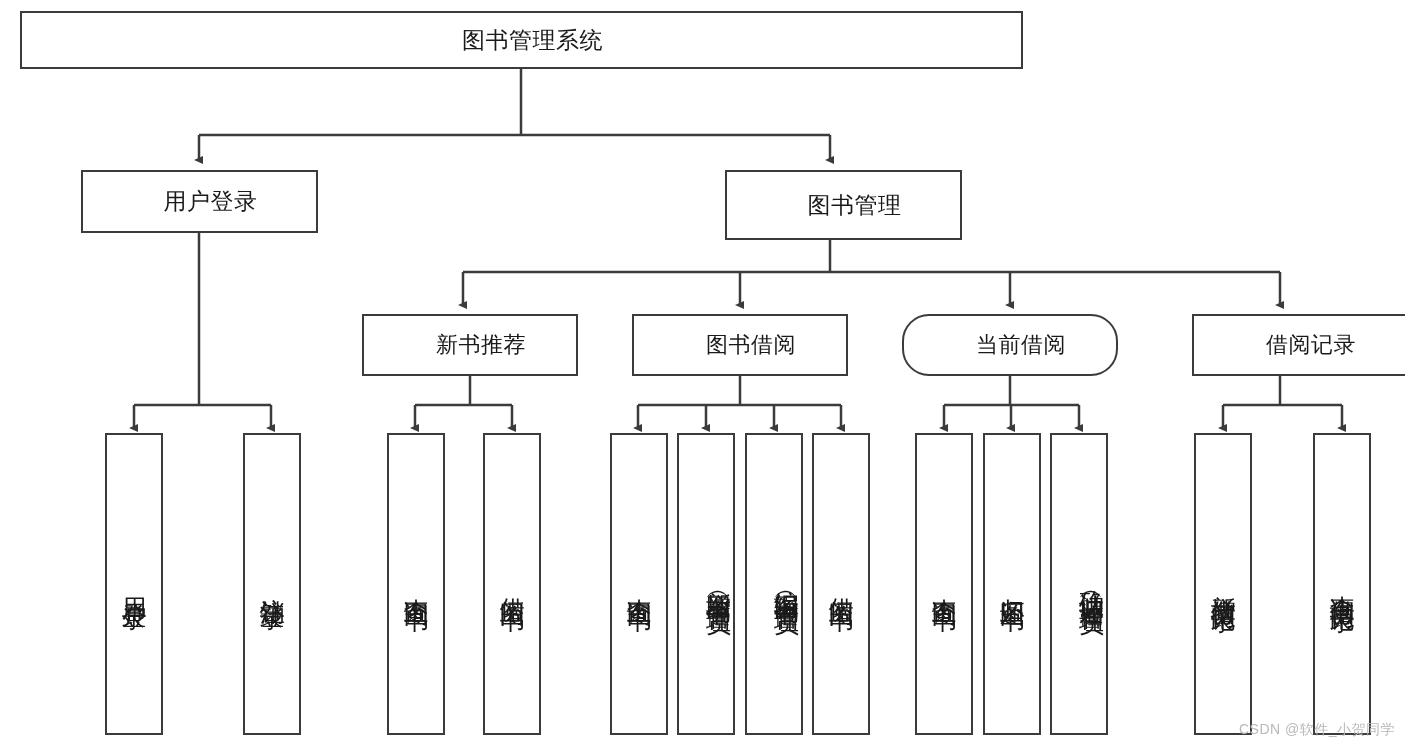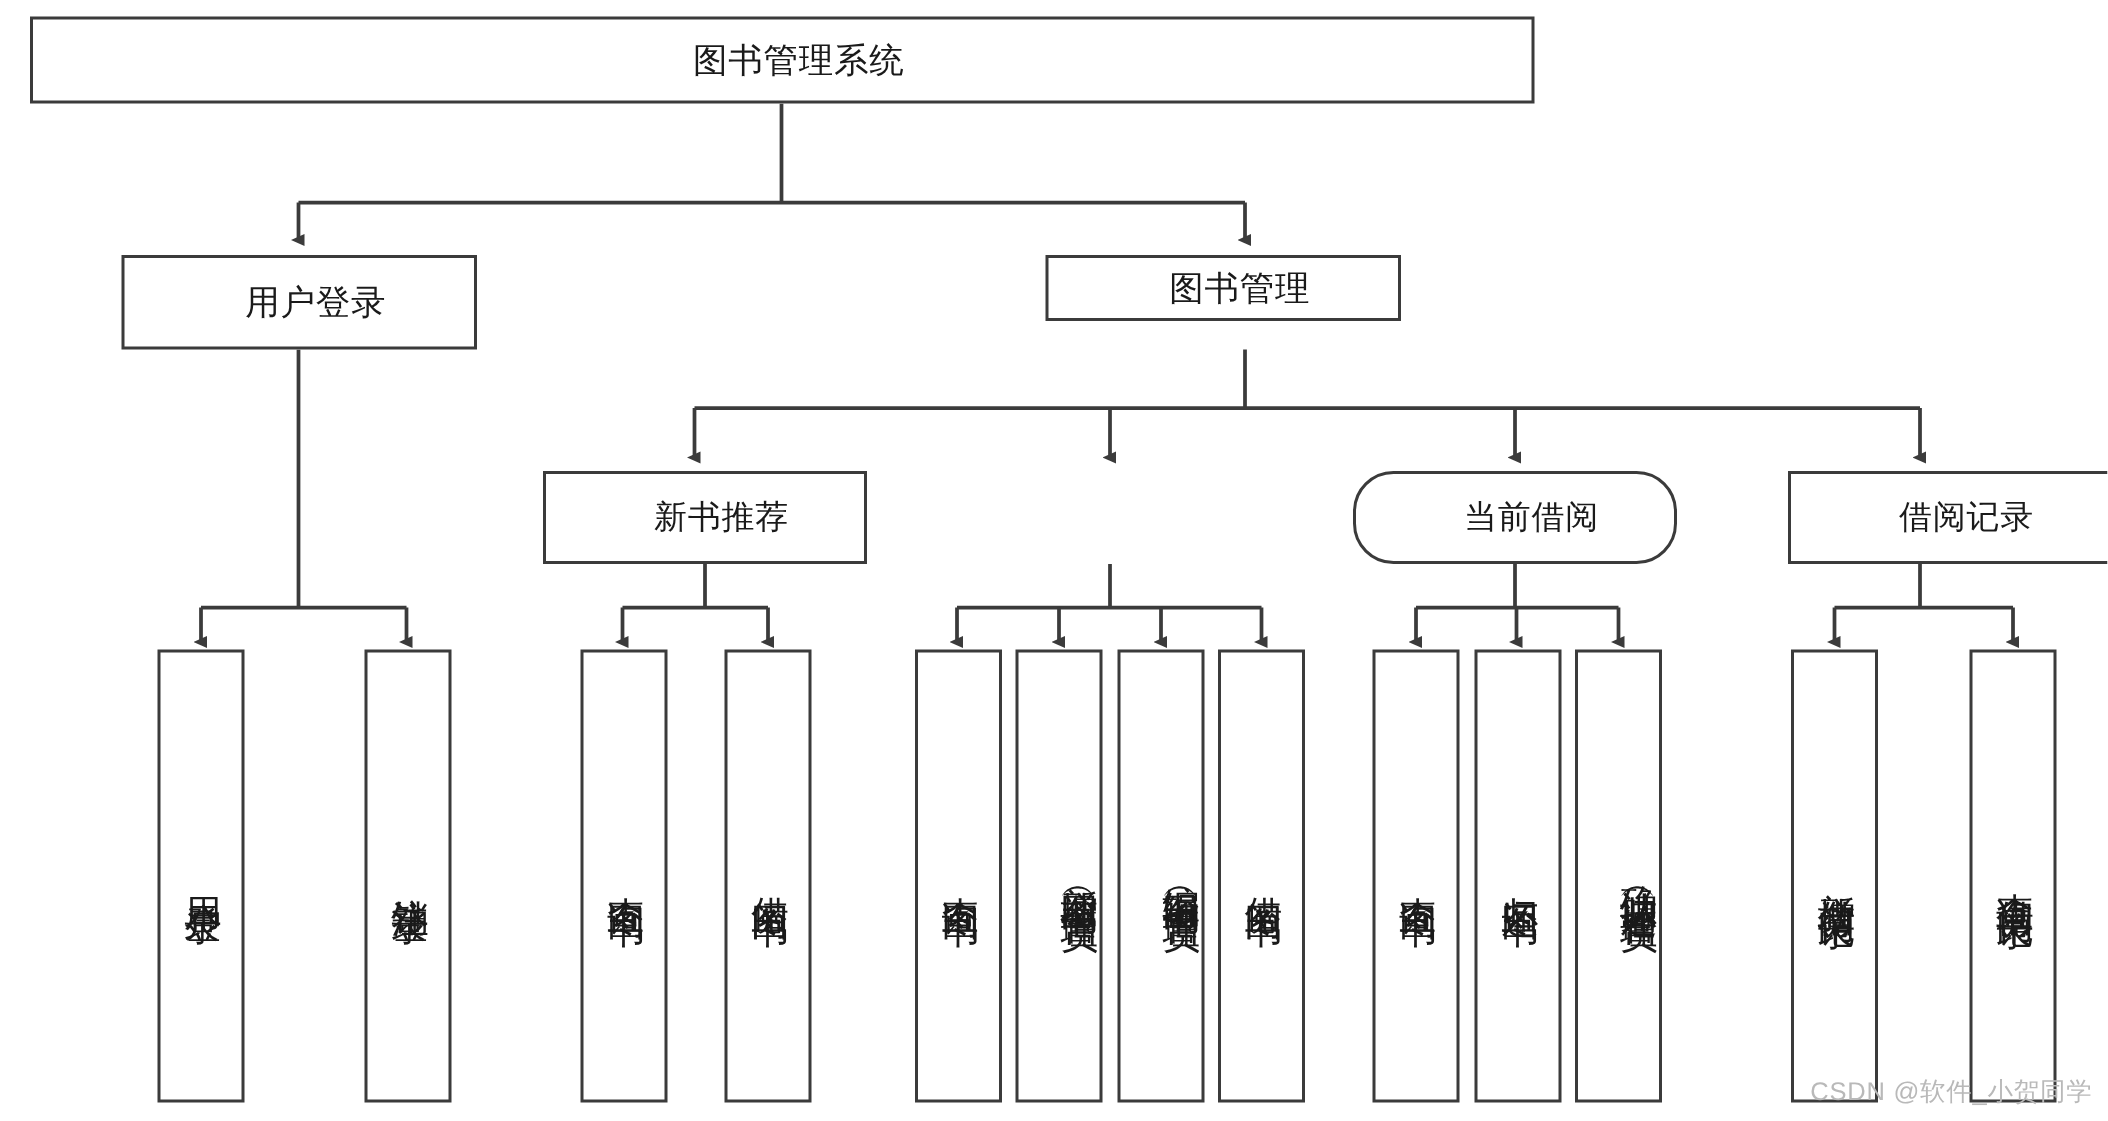--- a/index.html
+++ b/index.html
@@ -56,21 +56,21 @@
     left: 0;
     top: 0;
     width: 1405px;
     height: 747px;
     pointer-events: none;
   }
   .watermark {
     position: absolute;
     right: 10px;
     bottom: 8px;
-    font-size: 17px;
+    font-size: 14px;
     color: #b9b9b9;
     letter-spacing: 0.5px;
     white-space: nowrap;
   }
 </style>
 </head>
 <body>
 
 <div id="canvas">
 
@@ -121,24 +121,25 @@
       <path d="M1223,405 L1342,405"></path>
       <path d="M1223,405 L1223,428" marker-end="url(#arrow)"></path>
       <path d="M1342,405 L1342,428" marker-end="url(#arrow)"></path>
     </g>
   </svg>
 
   <div class="node node-root" style="left:20px; top:11px; width:1003px; height:58px;">图书管理系统</div>
 
   <div class="node node-l1" style="left:81px; top:170px; width:237px; height:63px;">用户登录</div>
 
-  <div class="node node-l1" style="left:697px; top:170px; width:237px; height:44px;">图书管理</div>
+  <div class="node node-l1" style="left:725px; top:170px; width:237px; height:70px;">图书管理</div>
 
   <div class="node node-l2" style="left:362px; top:314px; width:216px; height:62px;">新书推荐</div>
 
+  <div class="node node-l2" style="left:632px; top:314px; width:216px; height:62px;">图书借阅</div>
 
   <div class="node node-l2" style="left:902px; top:314px; width:216px; height:62px;border-radius:27px;">当前借阅</div>
 
   <div class="node node-l2" style="left:1172px; top:314px; width:216px; height:62px;margin-left:20px;">借阅记录</div>
 
   <div class="node node-leaf" style="left:105px; top:433px; width:58px; height:302px;">用户登录</div>
 
   <div class="node node-leaf" style="left:243px; top:433px; width:58px; height:302px;">注销登录</div>
 
   <div class="node node-leaf" style="left:387px; top:433px; width:58px; height:302px;">查询图书</div>

